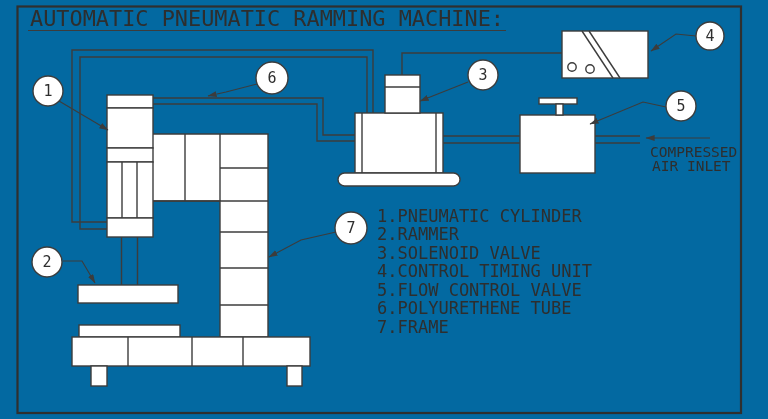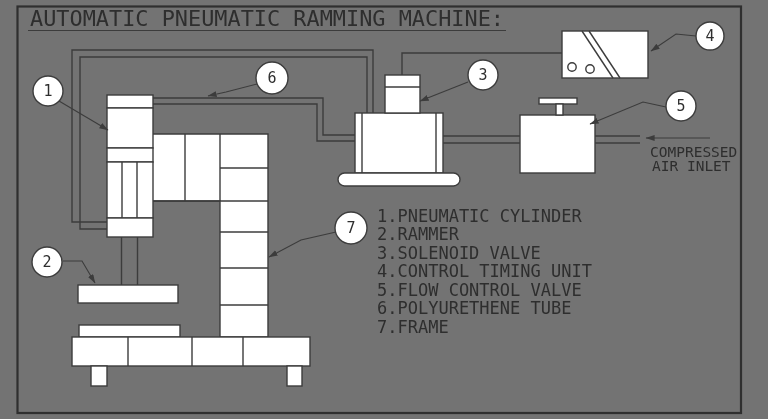--- a/index.html
+++ b/index.html
@@ -1,16 +1,16 @@
 <!DOCTYPE html>
 <html><head>
 <meta charset="utf-8">
 <style>
   html,body{margin:0;padding:0;background:#fff;}
-  .canvas{position:relative;width:768px;height:419px;background:#737373;overflow:hidden;
+  .canvas{position:relative;width:768px;height:419px;background:#0369a1;overflow:hidden;
           font-family:"DejaVu Sans Mono", monospace;}
   svg{position:absolute;left:0;top:0;}
   svg text{fill:#2e2e2e;}
   .ln{stroke:#3c3c3c;stroke-width:1.4;fill:none;stroke-linejoin:miter;stroke-linecap:butt;}
   .fillw{fill:#ffffff;}
   .thin{stroke:#3c3c3c;stroke-width:1.2;fill:none;}
   .leader{stroke:#3c3c3c;stroke-width:1.1;fill:none;}
 </style>
 </head>
 <body>

